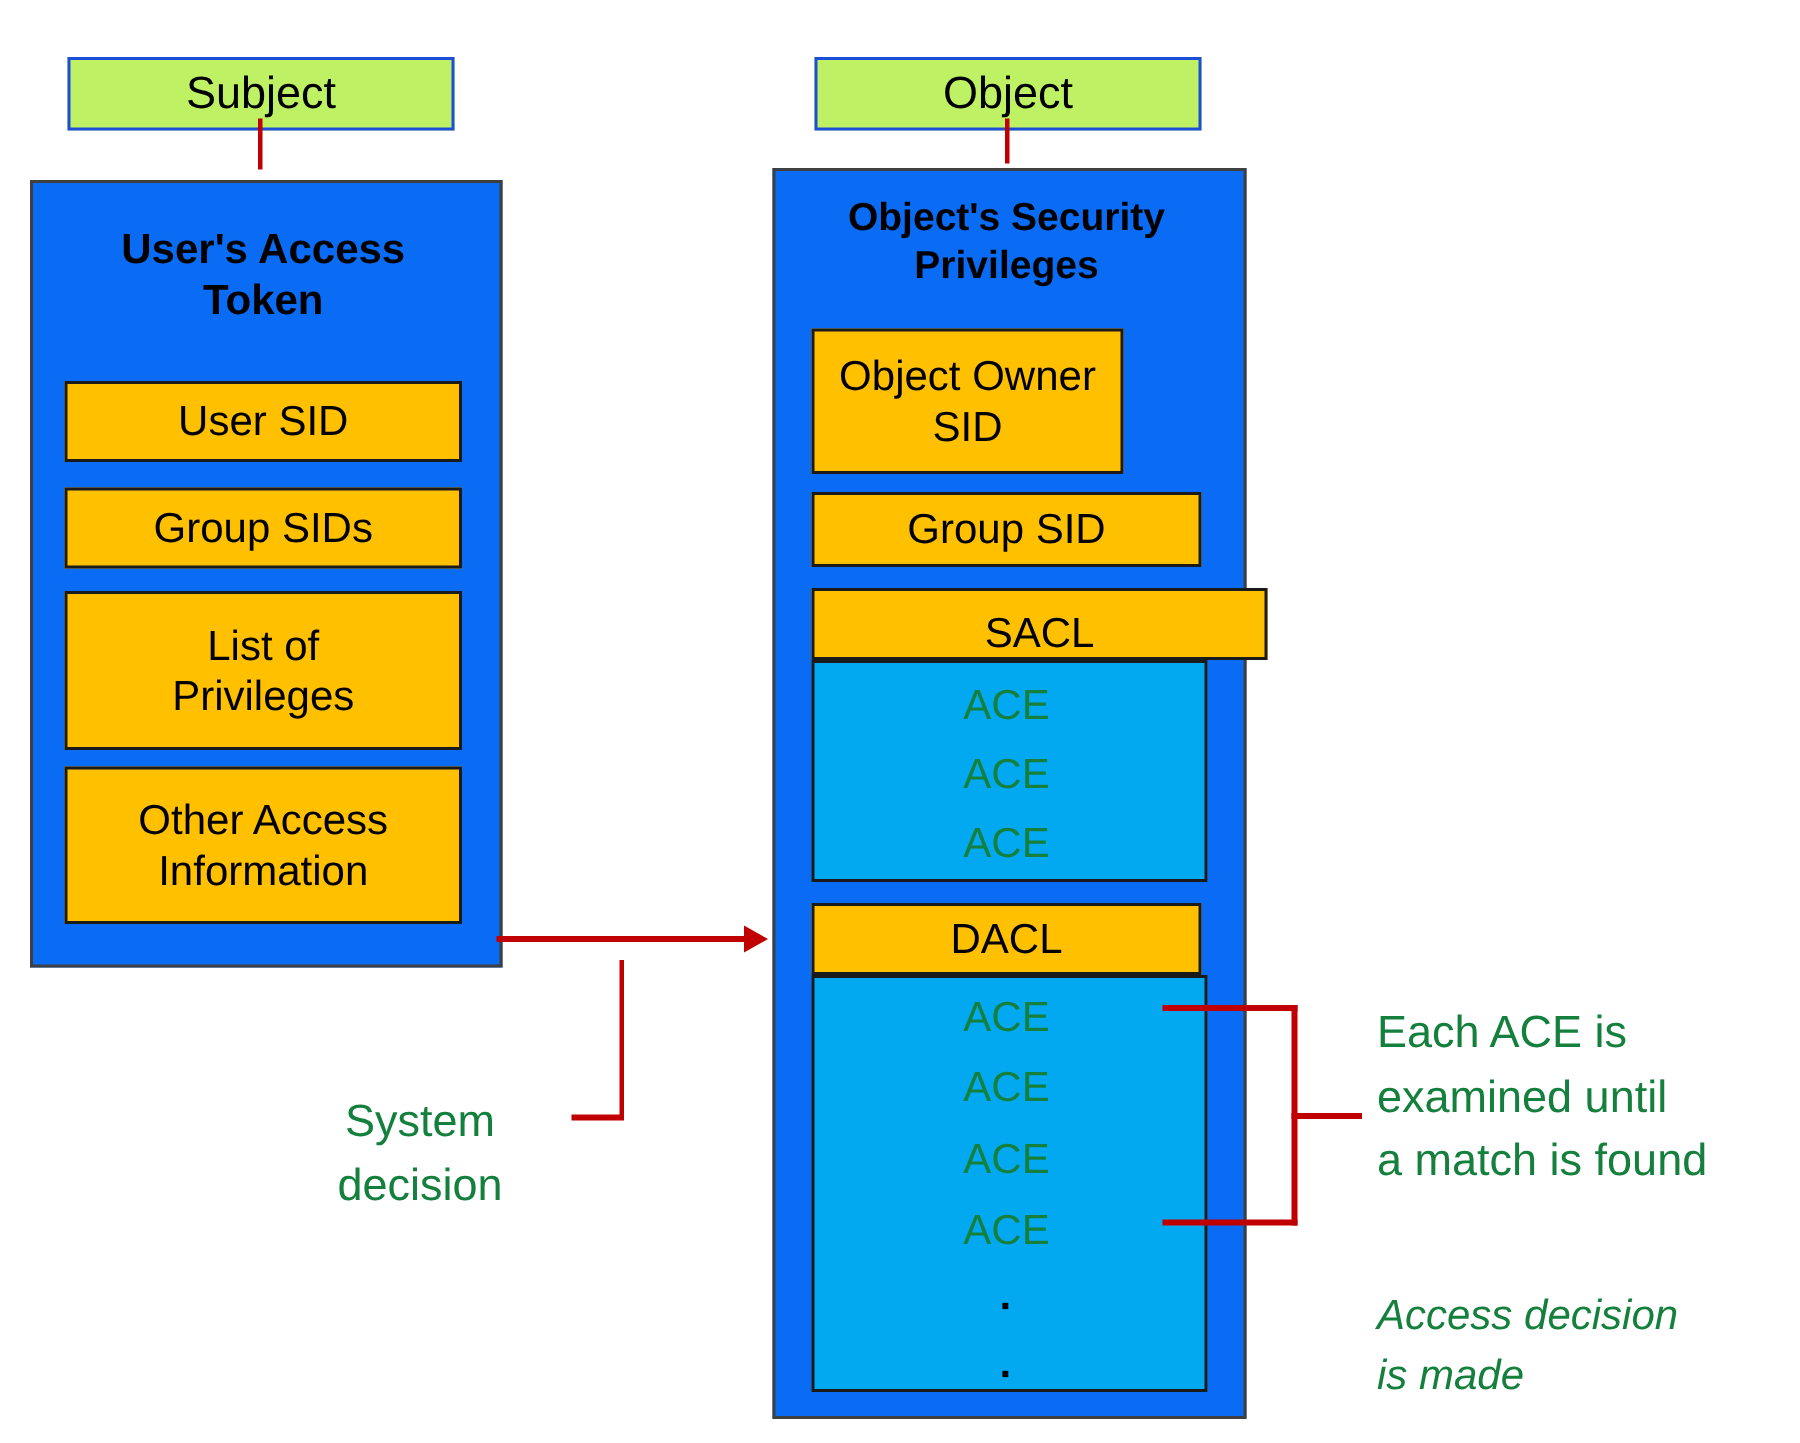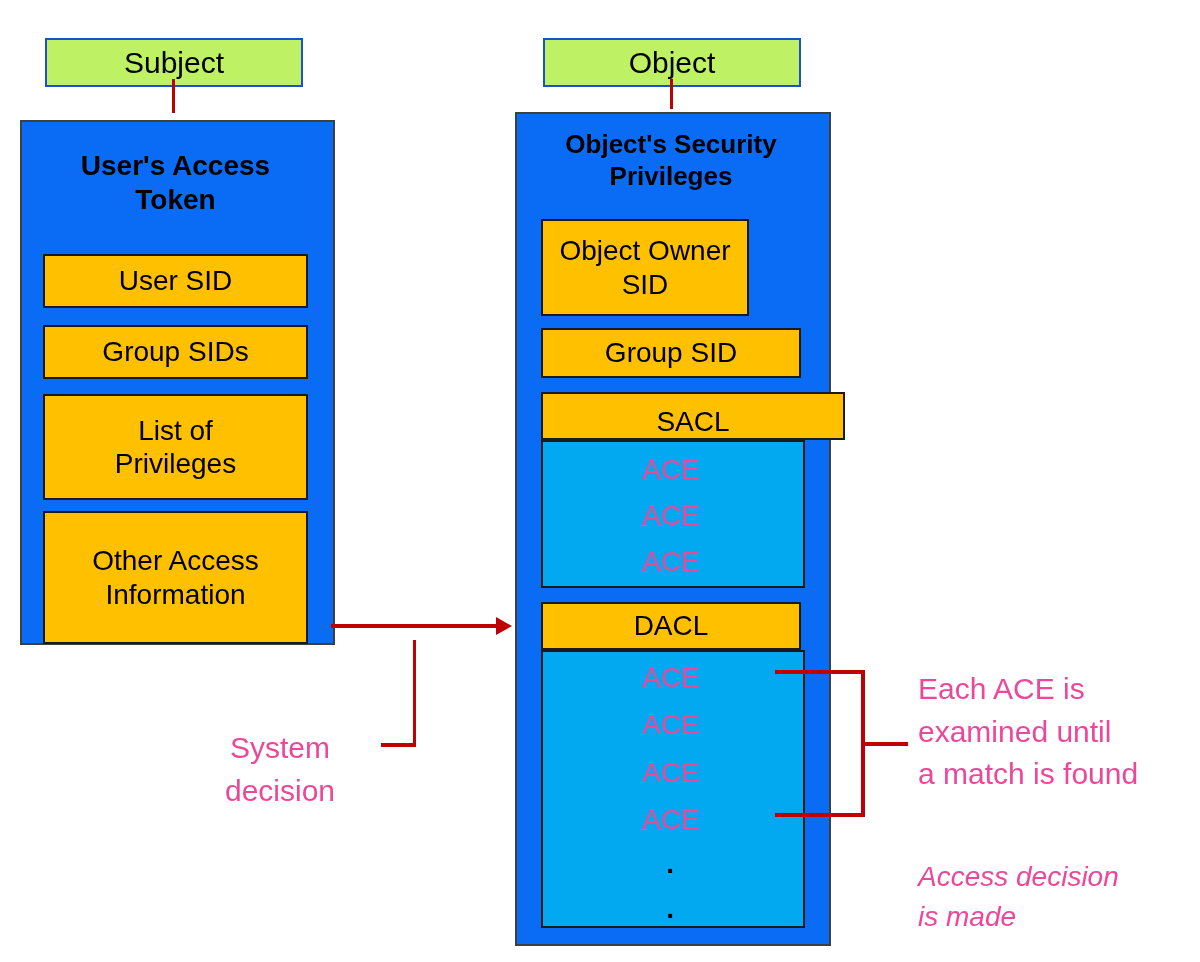--- a/index.html
+++ b/index.html
@@ -74,21 +74,21 @@
     width: 0;
     height: 0;
     border-top: 9px solid transparent;
     border-bottom: 9px solid transparent;
     border-left: 16px solid #C00000;
   }
 
   
   .ftext {
     position: absolute;
-    color: #ec4899;
+    color: #15803d;
     line-height: 1.42;
   }
   .ftext.center { text-align: center; }
   .ftext.left { text-align: left; }
 
   .dot {
     position: absolute;
     text-align: center;
     color: #000000;
     font-weight: bold;
@@ -118,21 +118,21 @@
 
   <div class="box orange-inner" style="left:43px; top:325px; width:265px; height:54px; font-size:28px;">
     <span>Group SIDs</span>
   </div>
 
   <div class="box orange-inner" style="left:43px; top:394px; width:265px; height:106px; font-size:28px; flex-direction:column;">
     <span>List of</span>
     <span>Privileges</span>
   </div>
 
-  <div class="box orange-inner" style="left:43px; top:511px; width:265px; height:133px; font-size:28px; flex-direction:column;">
+  <div class="box orange-inner" style="left:43px; top:511px; width:265px; height:105px; font-size:28px; flex-direction:column;">
     <span>Other Access</span>
     <span>Information</span>
   </div>
 
   <div class="line hline" style="left:331px; top:624px; width:166px;"></div>
   <div class="arrowhead" style="left:496px; top:617px;"></div>
 
   <div class="line vline" style="left:413px; top:640px; height:106px;"></div>
   <div class="line hline" style="left:381px; top:743px; width:35px;"></div>
 

